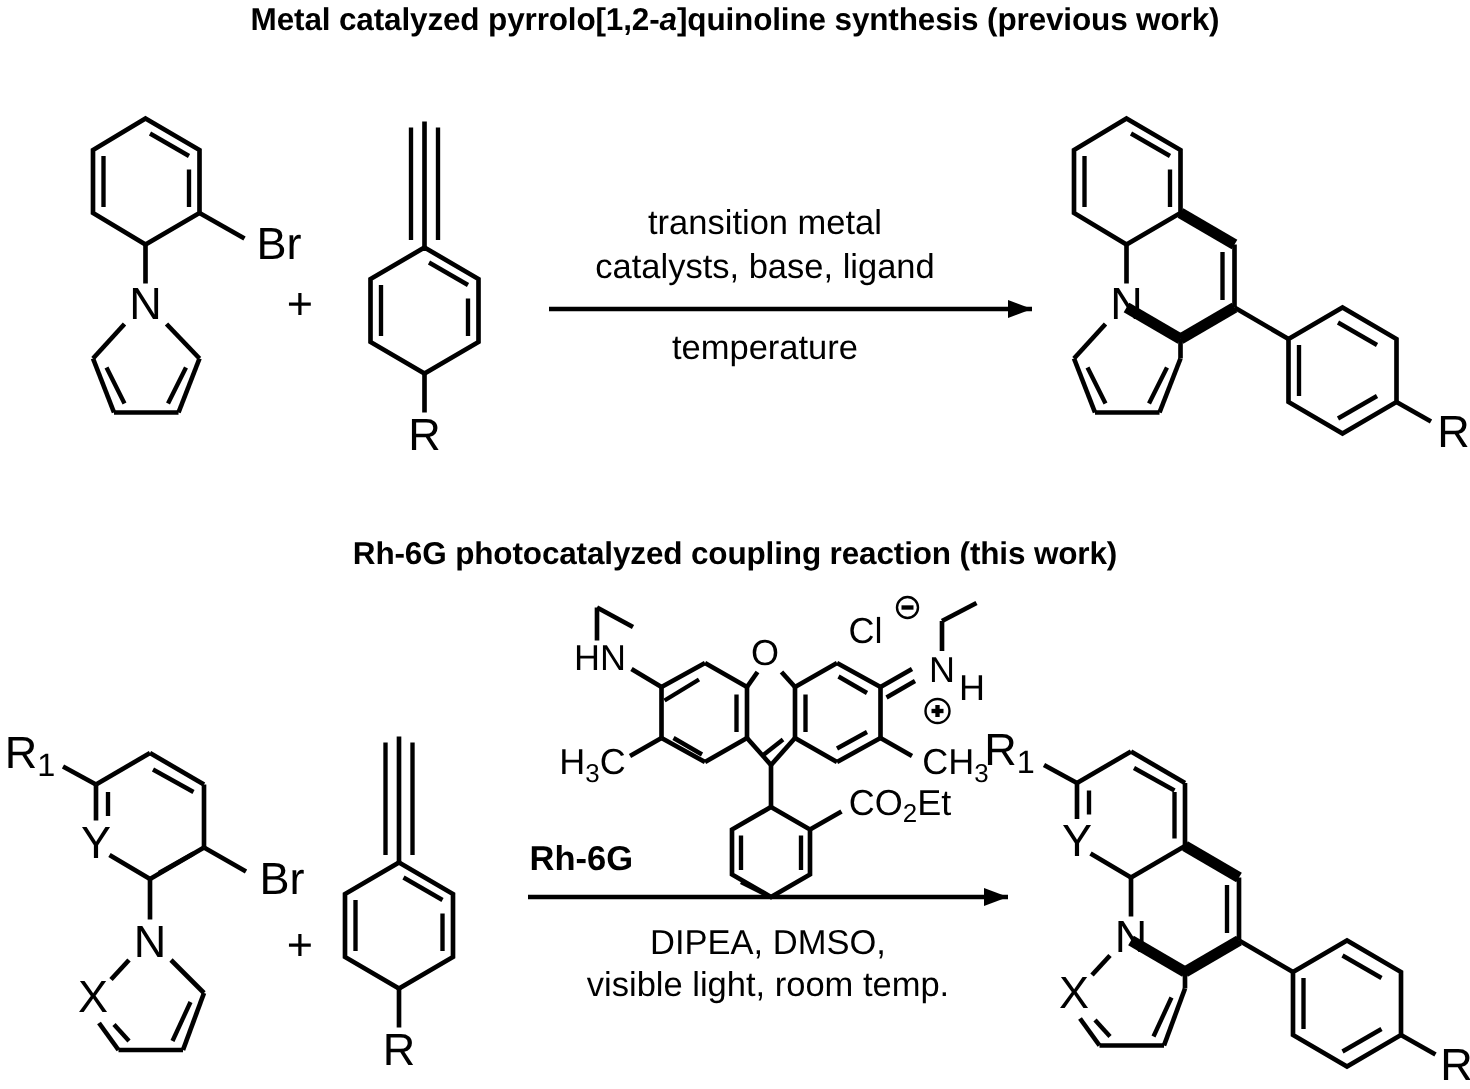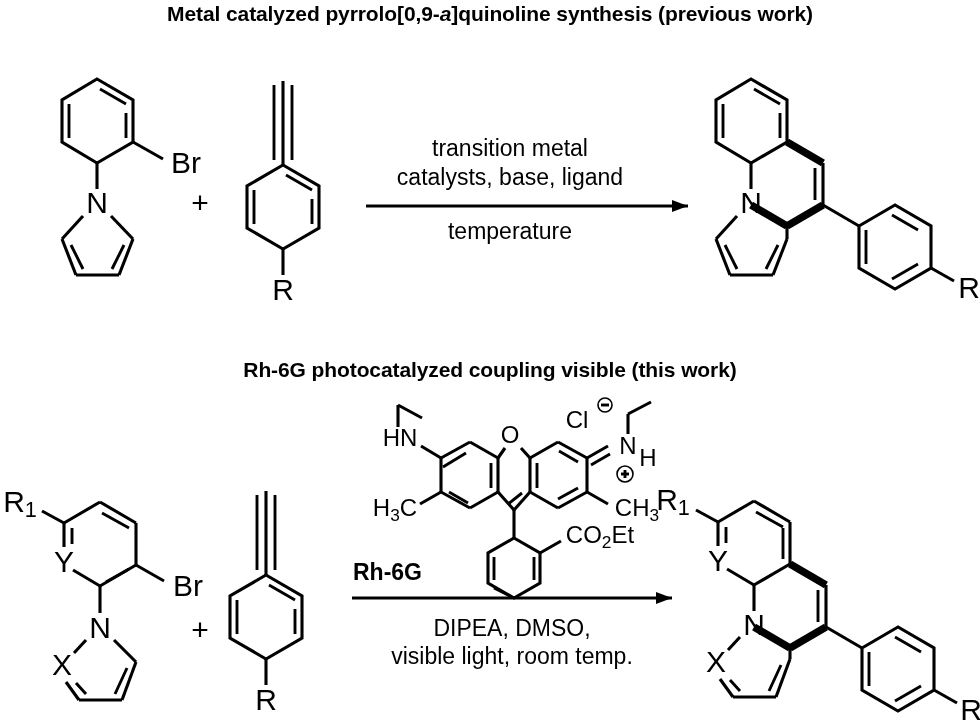--- a/index.html
+++ b/index.html
@@ -27,21 +27,21 @@
   .cond{font-family:"Liberation Sans", sans-serif;font-size:23px;fill:#000;
         text-anchor:middle;dominant-baseline:middle;}
   .cond-bold{font-family:"Liberation Sans", sans-serif;font-size:23px;fill:#000;
         font-weight:bold;text-anchor:start;dominant-baseline:middle;}
   .charge-ring{stroke:#000;stroke-width:1.6;fill:none;}
 </style>
 </head>
 <body>
 
 <div class="scheme-title" id="title1">
-  <span>Metal catalyzed pyrrolo[0,9-</span><span class="italic">a</span><span>]quinoline synthesis (previous work)</span>
+  <span>Metal catalyzed pyrrolo[1,2-</span><span class="italic">a</span><span>]quinoline synthesis (previous work)</span>
 </div>
 
 <svg width="980" height="340" style="top:0px;">
 
   <g>
 
     <polygon class="bond" points="97,79 133,100 133,142 97,163 62,142 62,100"></polygon>
 
     <line class="bond-thin" x1="100" y1="89" x2="126" y2="104"></line>
     <line class="bond-thin" x1="126" y1="113" x2="126" y2="138"></line>
@@ -115,21 +115,21 @@
     <line class="bond" x1="823" y1="205" x2="859" y2="226"></line>
     <polygon class="bond" points="859,226 895,205 931,226 931,268 895,289 859,268"></polygon>
     <line class="bond-thin" x1="866" y1="230" x2="866" y2="264"></line>
     <line class="bond-thin" x1="892" y1="215" x2="918" y2="230"></line>
     <line class="bond-thin" x1="892" y1="279" x2="918" y2="264"></line>
     <line class="bond" x1="931" y1="268" x2="954" y2="281"></line>
     <text class="atom" x="969" y="290">R</text>
   </g>
 </svg>
 
-<div class="scheme-title" id="title2">Rh-6G photocatalyzed coupling visible (this work)</div>
+<div class="scheme-title" id="title2">Rh-6G photocatalyzed coupling reaction (this work)</div>
 
 <svg width="980" height="340" style="top:392px;">
 
   <g>
 
     <text class="atom" x="20" y="112"><tspan>R</tspan><tspan class="sub" dy="7">1</tspan></text>
     <line class="bond" x1="42" y1="119" x2="64" y2="131"></line>
 
     <line class="bond" x1="64" y1="131" x2="100" y2="110"></line>
     <line class="bond" x1="100" y1="110" x2="136" y2="131"></line>

